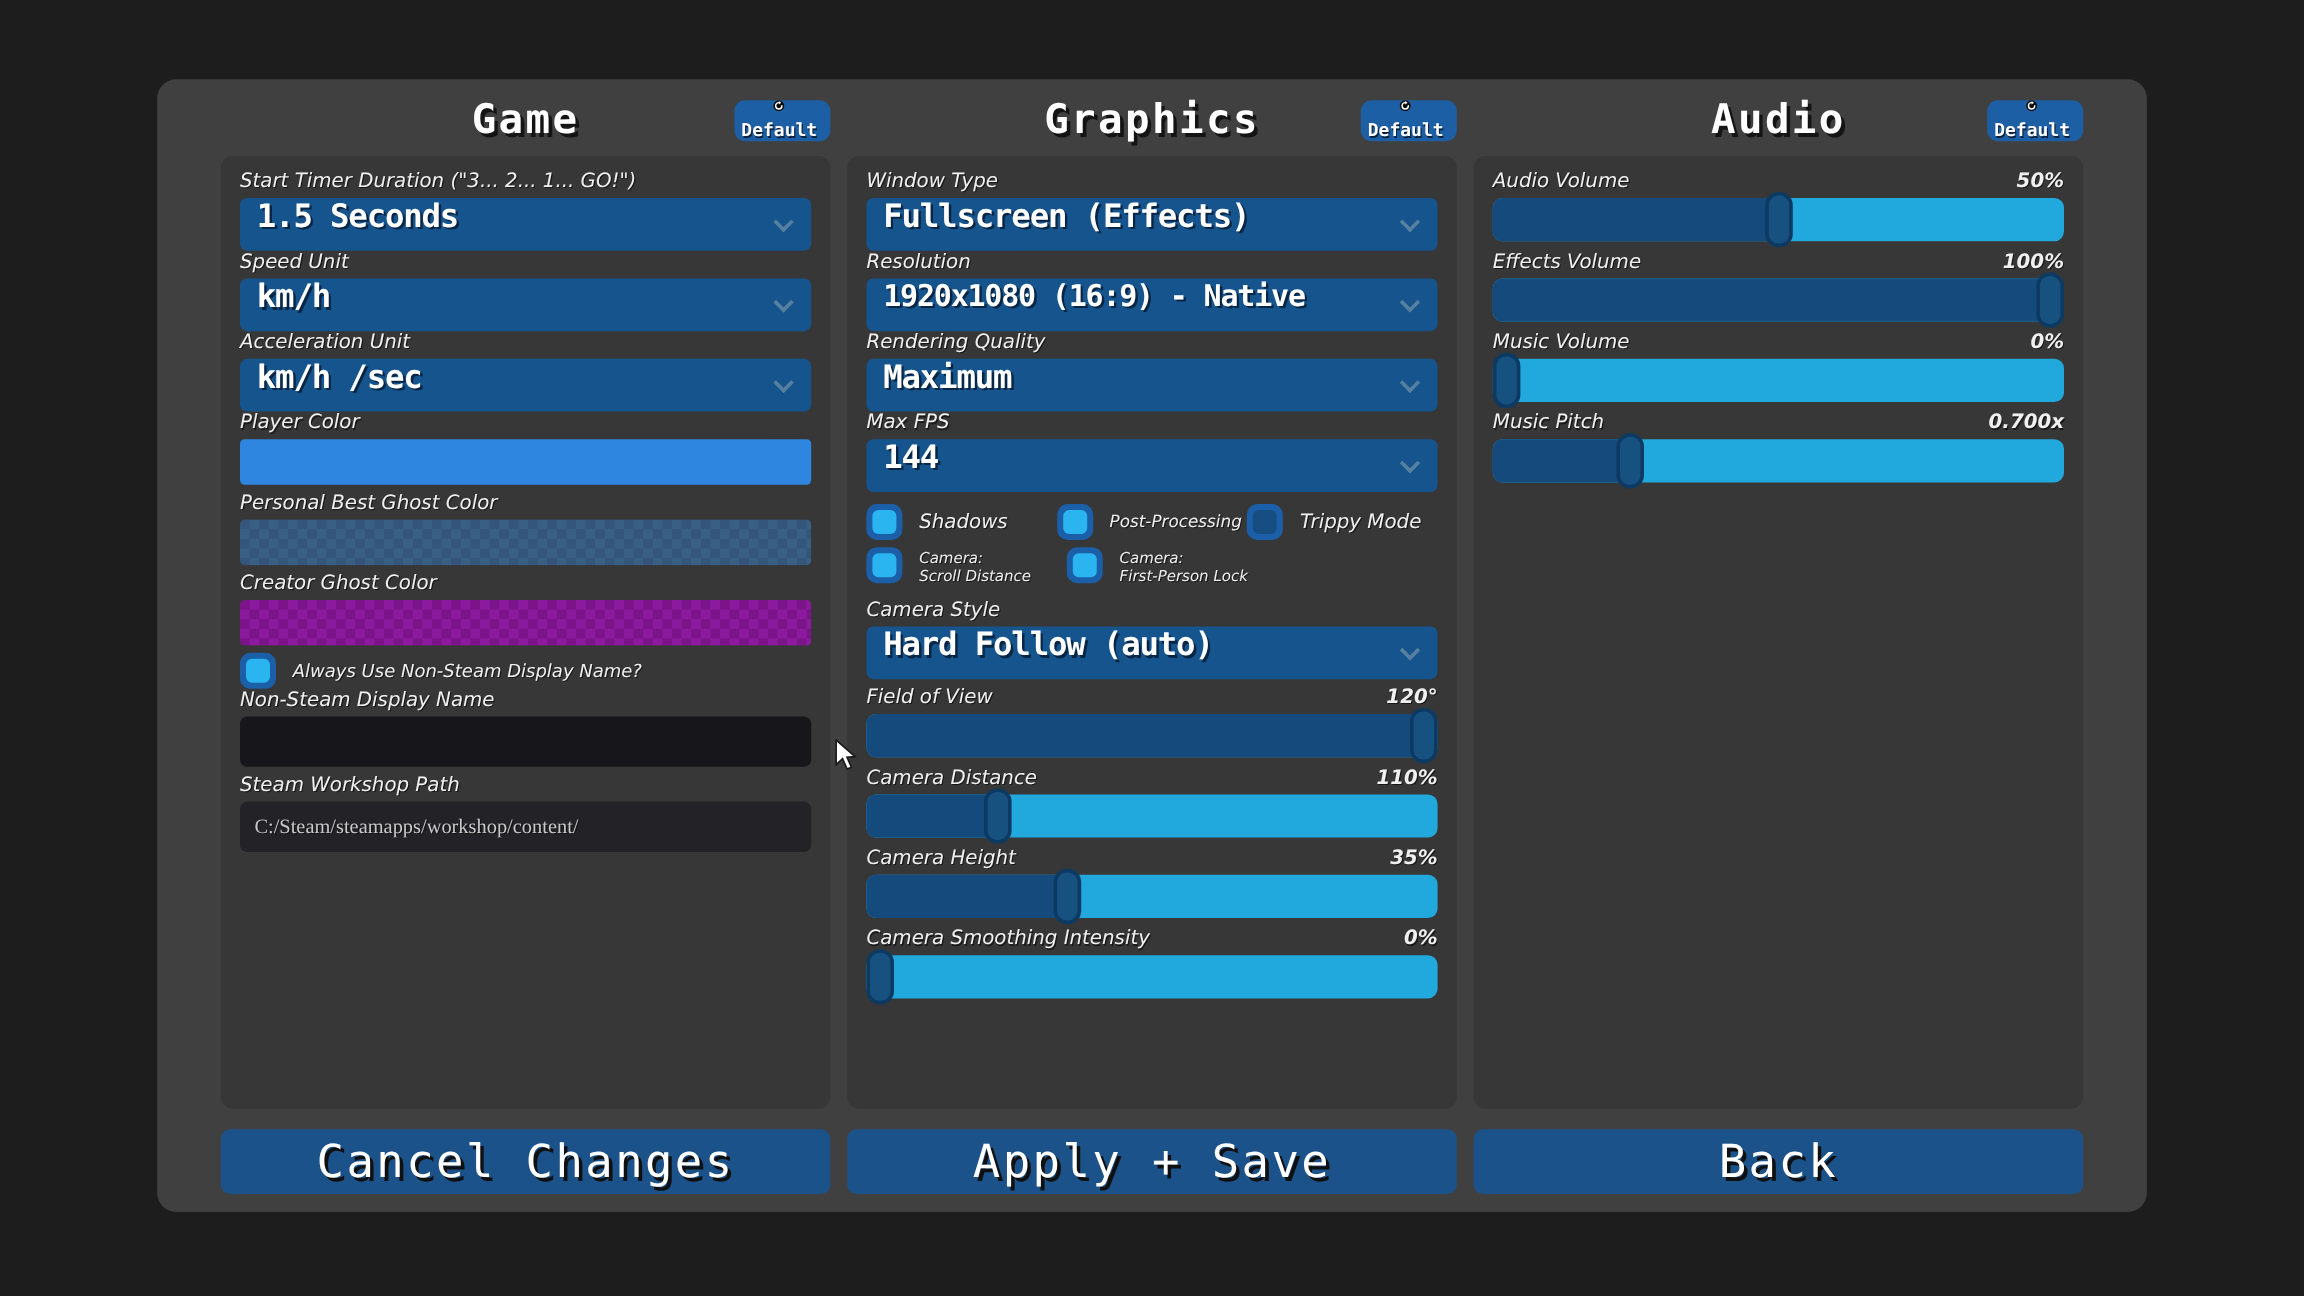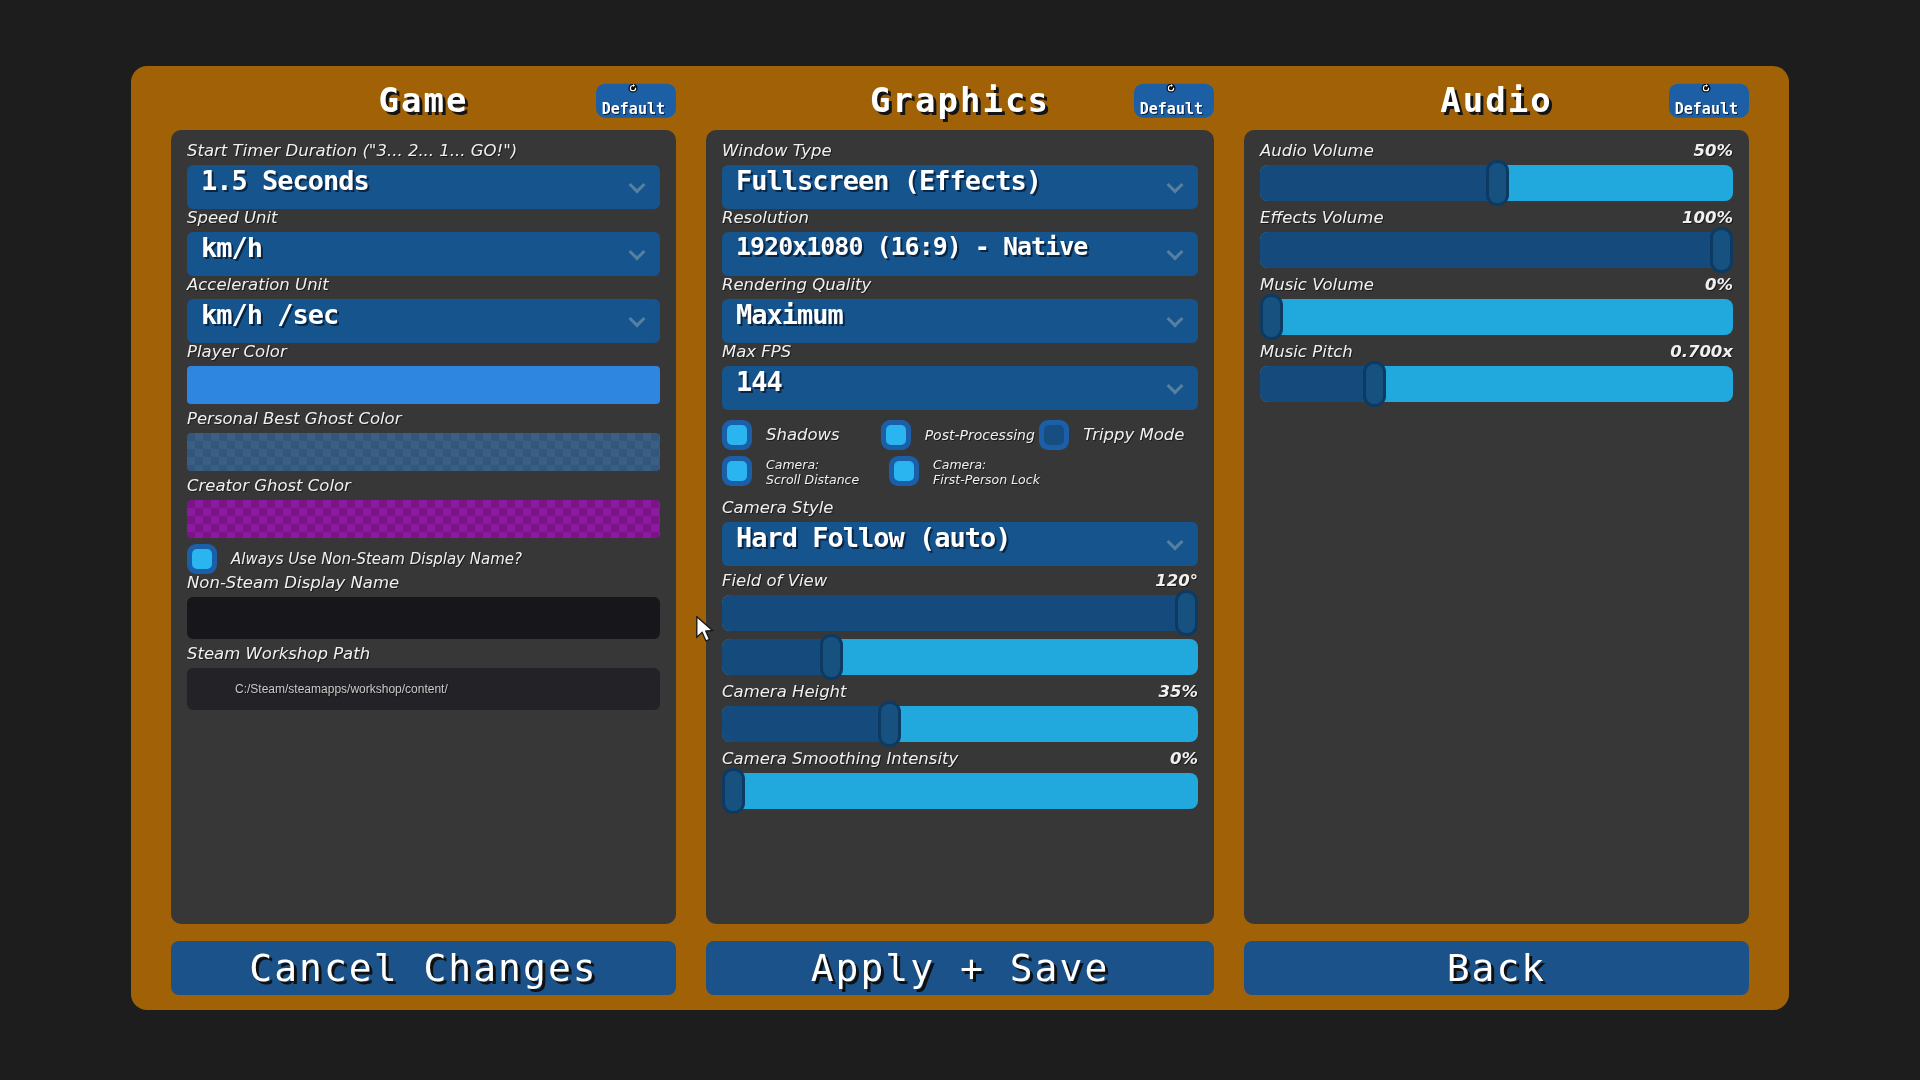--- a/index.html
+++ b/index.html
@@ -1,22 +1,22 @@
 <!DOCTYPE html>
 <html><head>
 <meta charset="utf-8">
 <style>
   * { margin:0; padding:0; box-sizing:border-box; }
   html,body { width:1920px; height:1080px; overflow:hidden; background:#1d1d1d;
     font-family:"DejaVu Sans", sans-serif; }
 
   .panel {
     position:absolute; left:131px; top:66px; width:1658px; height:944px;
-    background:#a16207; border-radius:16px;
-    display:flex; justify-content:center; gap:30px; padding:0 40px;
+    background:#404040; border-radius:16px;
+    display:flex; justify-content:center; gap:14px; padding:0 40px;
   }
   .col { width:508px; display:flex; flex-direction:column; }
 
   .col-header { position:relative; height:56px; margin-top:8px; }
   .col-title {
     text-align:center; font-family:"DejaVu Sans Mono", monospace;
     font-size:34px; font-weight:bold; color:#ffffff; letter-spacing:2px;
     line-height:52px; text-shadow:3px 3px 0 #141414;
   }
   .default-btn {
@@ -96,22 +96,22 @@
     left:clamp(0px, calc(var(--fill) * 1% - 11px), calc(100% - 23px));
     background:#175180; border:3px solid #0d3a63; border-radius:11px;
   }
 
   .text-input {
     height:42px; border-radius:6px; background:#17171b; margin-bottom:6px;
     display:flex; align-items:center; padding:0 12px; cursor:text;
   }
   .text-input.path { background:#232327; }
   .text-input .input-text {
-    font-family:Liberation Sans, sans-serif; font-size:12px; color:#c9c9c9;
-    text-shadow:1px 1px 0 rgba(0,0,0,.5); white-space:nowrap;margin-left:36px;
+    font-family:Liberation Serif, serif; font-size:17px; color:#c9c9c9;
+    text-shadow:1px 1px 0 rgba(0,0,0,.5); white-space:nowrap;
   }
 
   .footer-btn {
     margin-top:17px; height:54px; width:100%; border:none; border-radius:8px;
     background:#1b528a; cursor:pointer;
     font-family:"DejaVu Sans Mono", monospace; font-weight:normal; font-size:38px;
     color:#ffffff; letter-spacing:2px; text-shadow:3px 3px 0 #101010;
   }
 
   .mt20 { }
@@ -294,20 +294,24 @@
           <span>Field of View</span>
           <span class="f-value">120°</span>
         </div>
         <div class="slider" style="--fill: 100;">
           <div class="slider-fill"></div>
           <div class="slider-handle"></div>
         </div>
       </div>
 
       <div class="slider-field">
+        <div class="f-label">
+          <span>Camera Distance</span>
+          <span class="f-value">110%</span>
+        </div>
         <div class="slider" style="--fill: 23;">
           <div class="slider-fill"></div>
           <div class="slider-handle"></div>
         </div>
       </div>
 
       <div class="slider-field">
         <div class="f-label">
           <span>Camera Height</span>
           <span class="f-value">35%</span>

